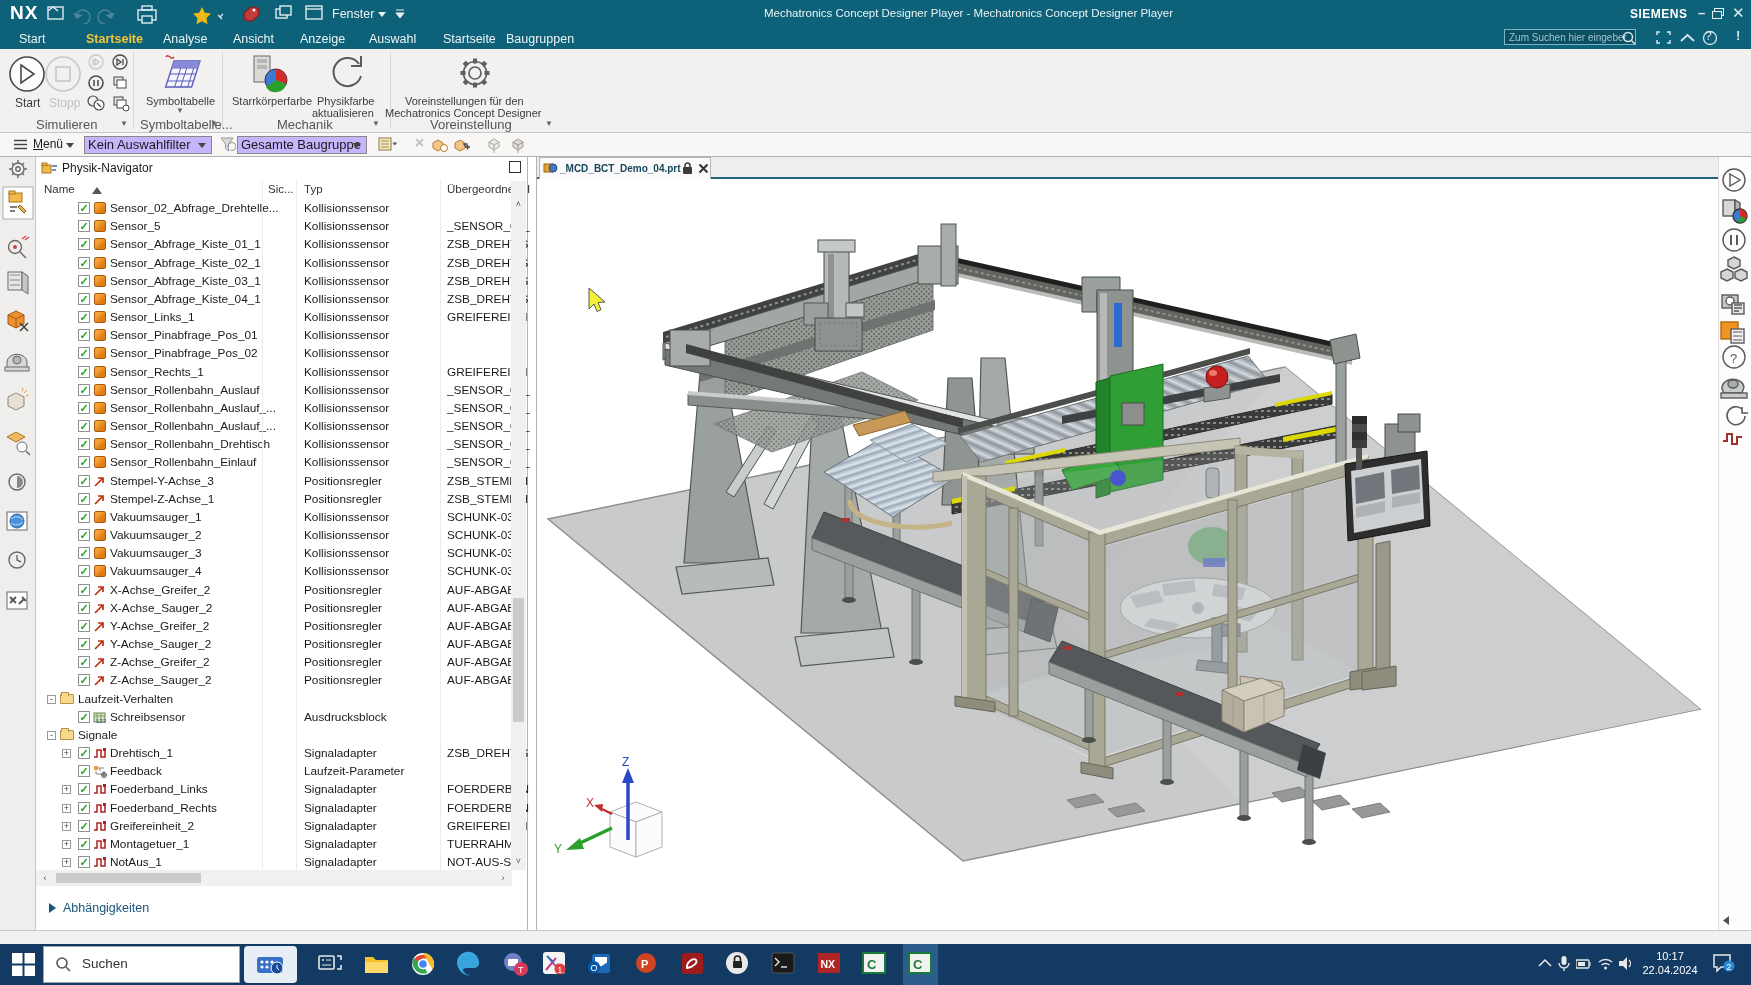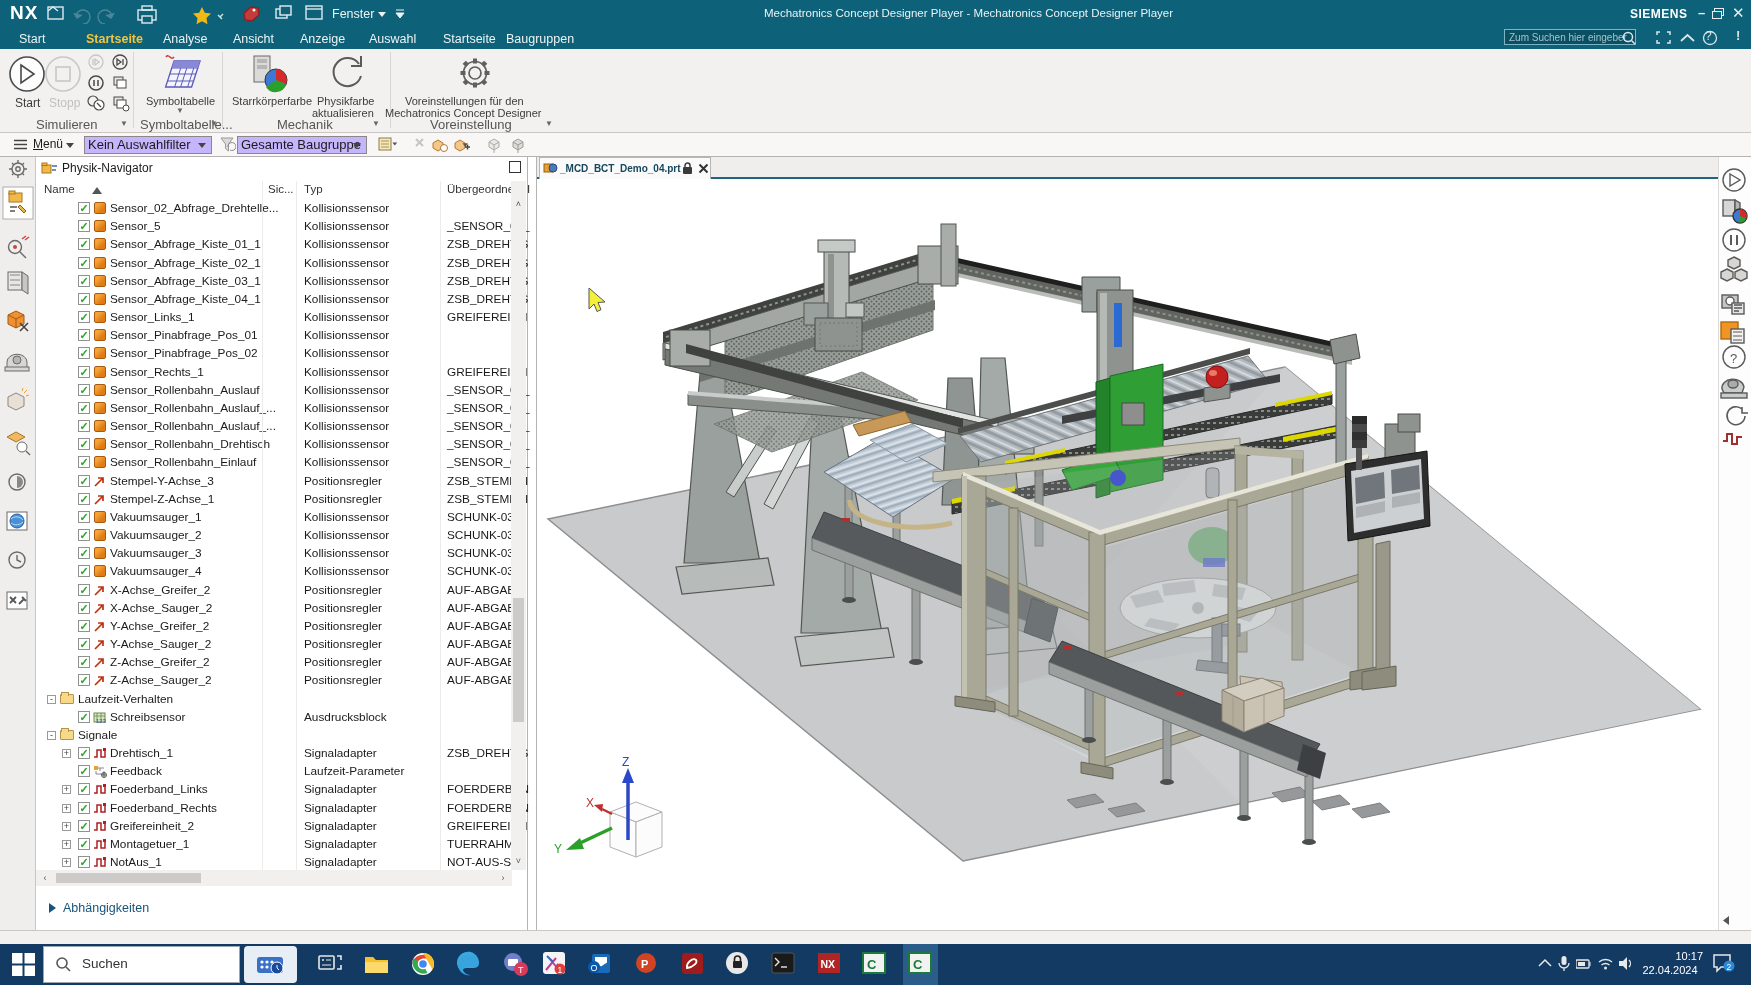--- a/index.html
+++ b/index.html
@@ -1078,21 +1078,21 @@
       <path d="M14 4 v4" stroke="#e8e8e8"></path>
     </svg>
 <svg class="abs" style="left:1598px;top:957px" width="16" height="13">
       <path d="M1 5 a10 10 0 0 1 13 0 M3.5 8 a6.5 6.5 0 0 1 8 0" fill="none" stroke="#e8e8e8" stroke-width="1.5"></path>
       <circle cx="7.5" cy="11" r="1.5" fill="#e8e8e8"></circle>
     </svg>
 <svg class="abs" style="left:1618px;top:956px" width="16" height="14">
       <path d="M1 5 v5 h4 l4 4 V1 L5 5z" fill="#e8e8e8"></path>
       <path d="M11 4 a5 5 0 0 1 0 7" stroke="#e8e8e8" fill="none" stroke-width="1.3"></path>
     </svg>
-<div class="trayt" style="left:1637px;top:950px;width:66px;text-align:right">10:17</div>
+<div class="trayt" style="left:1637px;top:950px;width:66px;text-align:center">10:17</div>
 <div class="trayt" style="left:1637px;top:964px;width:66px;text-align:center">22.04.2024</div>
 <svg class="abs" style="left:1712px;top:953px" width="28" height="24">
       <path d="M2 2 h16 v12 h-9 l-4 4 v-4 h-3z" fill="none" stroke="#e8e8e8" stroke-width="1.5"></path>
       <circle cx="17" cy="13" r="5.5" fill="#2a88d8"></circle>
       <text x="14.5" y="17" font-size="8.5" fill="#fff">2</text>
     </svg>
 
 </div>
 
 </body></html>

